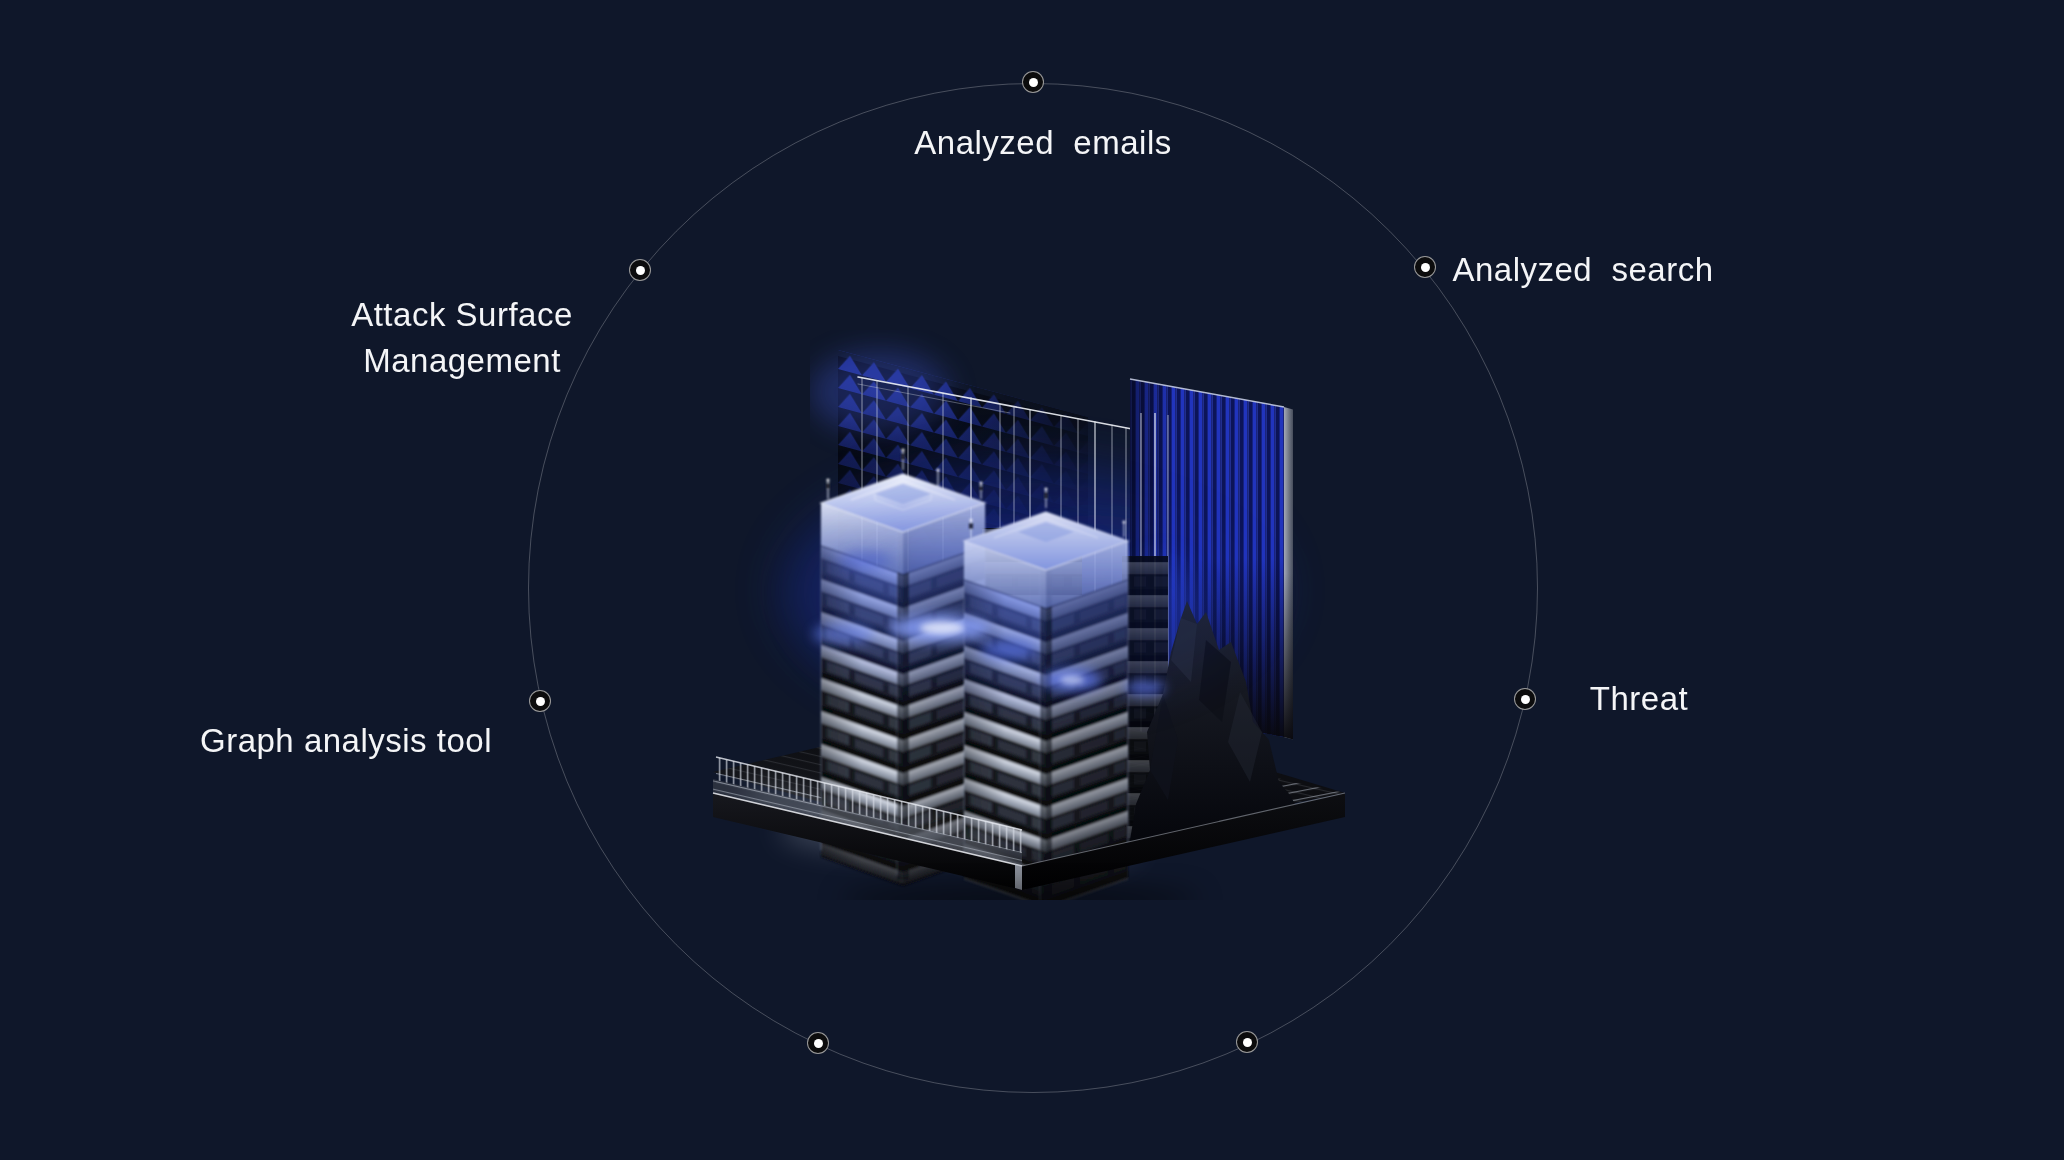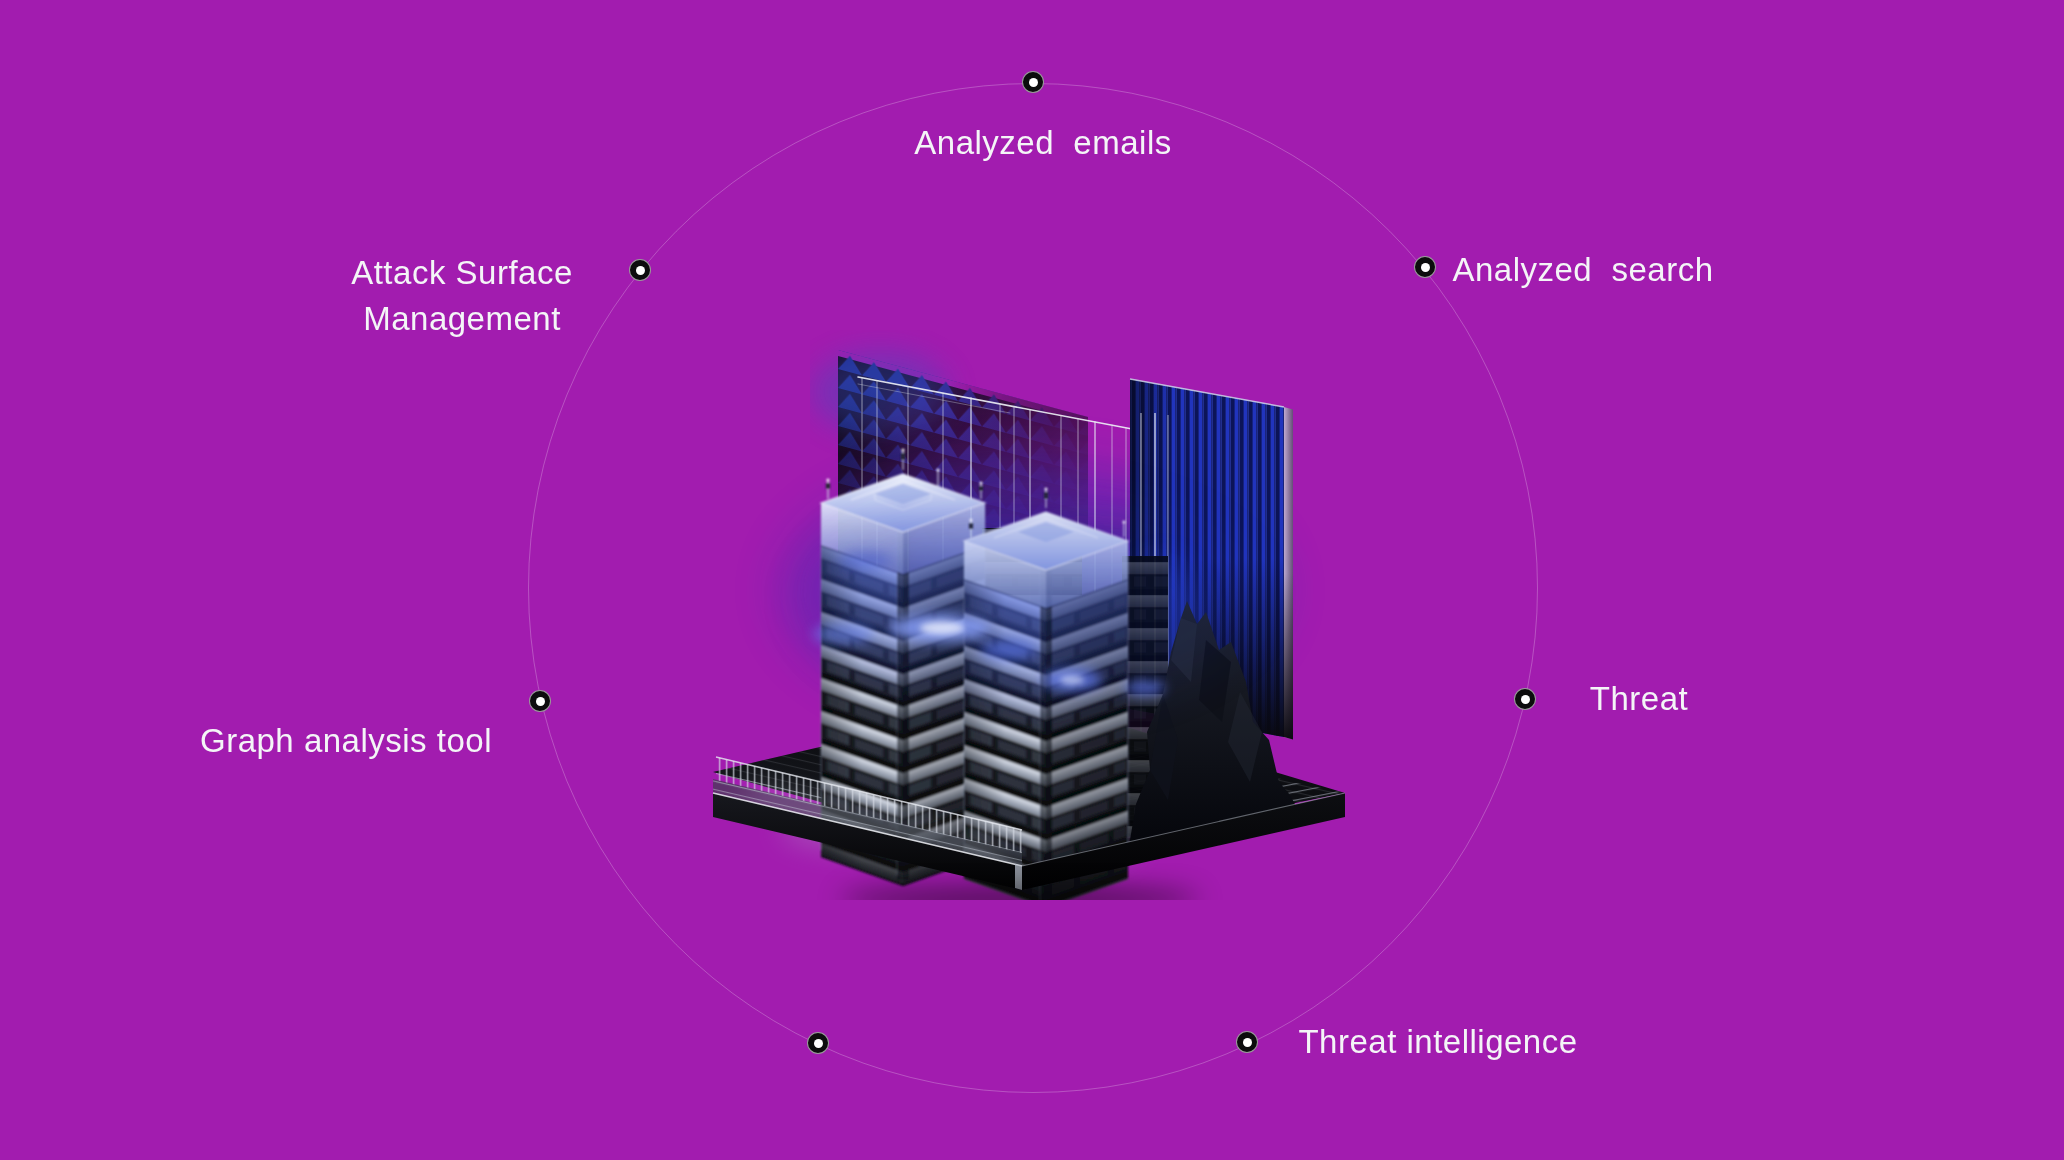--- a/index.html
+++ b/index.html
@@ -1,37 +1,37 @@
 <!DOCTYPE html>
 <html><head>
 <meta charset="utf-8">
 <style>
   html,body{margin:0;padding:0;background:#0c0c0d;}
   .stage{
-    position:relative;width:2064px;height:1160px;background:#a21caf;
+    position:relative;width:2064px;height:1160px;background:#0f172a;
     overflow:hidden;font-family:"Liberation Sans",sans-serif;
   }
   .orbit{
     position:absolute;left:528px;top:83px;width:1010px;height:1010px;
     border:1px solid rgba(255,255,255,0.24);border-radius:50%;box-sizing:border-box;
   }
   .node-dot{
     position:absolute;width:22px;height:22px;border:1.5px solid rgba(255,255,255,0.58);
     border-radius:50%;background:#0c0c0d;box-sizing:border-box;
   }
   .node-dot i{
     position:absolute;left:50%;top:50%;width:9px;height:9px;margin:-4.5px 0 0 -4.5px;
     border-radius:50%;background:#ffffff;display:block;
   }
   .node-label{
     position:absolute;transform:translate(-50%,-50%);color:#f4f5f7;
     font-size:33px;font-weight:500;letter-spacing:0.5px;line-height:1.4;
     white-space:pre-wrap;text-align:center;
   }
-  .node-label.wrap{width:330px;}
+  .node-label.wrap{width:330px;margin-top:42px;}
   .illus{position:absolute;left:680px;top:320px;}
 </style>
 </head>
 <body>
 
 <div class="stage">
 
   <div class="orbit"></div>
 
   <span class="node-dot" style="left:1022px;top:71px">
@@ -52,21 +52,20 @@
   <span class="node-dot" style="left:529px;top:690px">
       <i></i>
     </span>
   <span class="node-dot" style="left:629px;top:259px">
       <i></i>
     </span>
 
   <div class="node-label" style="left:1043px;top:143px">Analyzed  emails</div>
   <div class="node-label" style="left:1583px;top:270px">Analyzed  search</div>
   <div class="node-label" style="left:1639px;top:699px">Threat</div>
-  <div class="node-label" style="left:1438px;top:1042px">Threat intelligence</div>
   <div class="node-label" style="left:346px;top:741px">Graph analysis tool</div>
   <div class="node-label wrap" style="left:462px;top:296px">Attack Surface Management</div>
 
   <svg class="illus" width="700" height="580" viewBox="680 320 700 580">
     <defs>
       <linearGradient id="capTop" x1="0" y1="0" x2="0" y2="1">
           <stop offset="0" stop-color="#eef1fb"></stop>
           <stop offset="1" stop-color="#8ea0e4"></stop>
         </linearGradient>
       <linearGradient id="capSideL" x1="0" y1="0" x2="0" y2="1">

